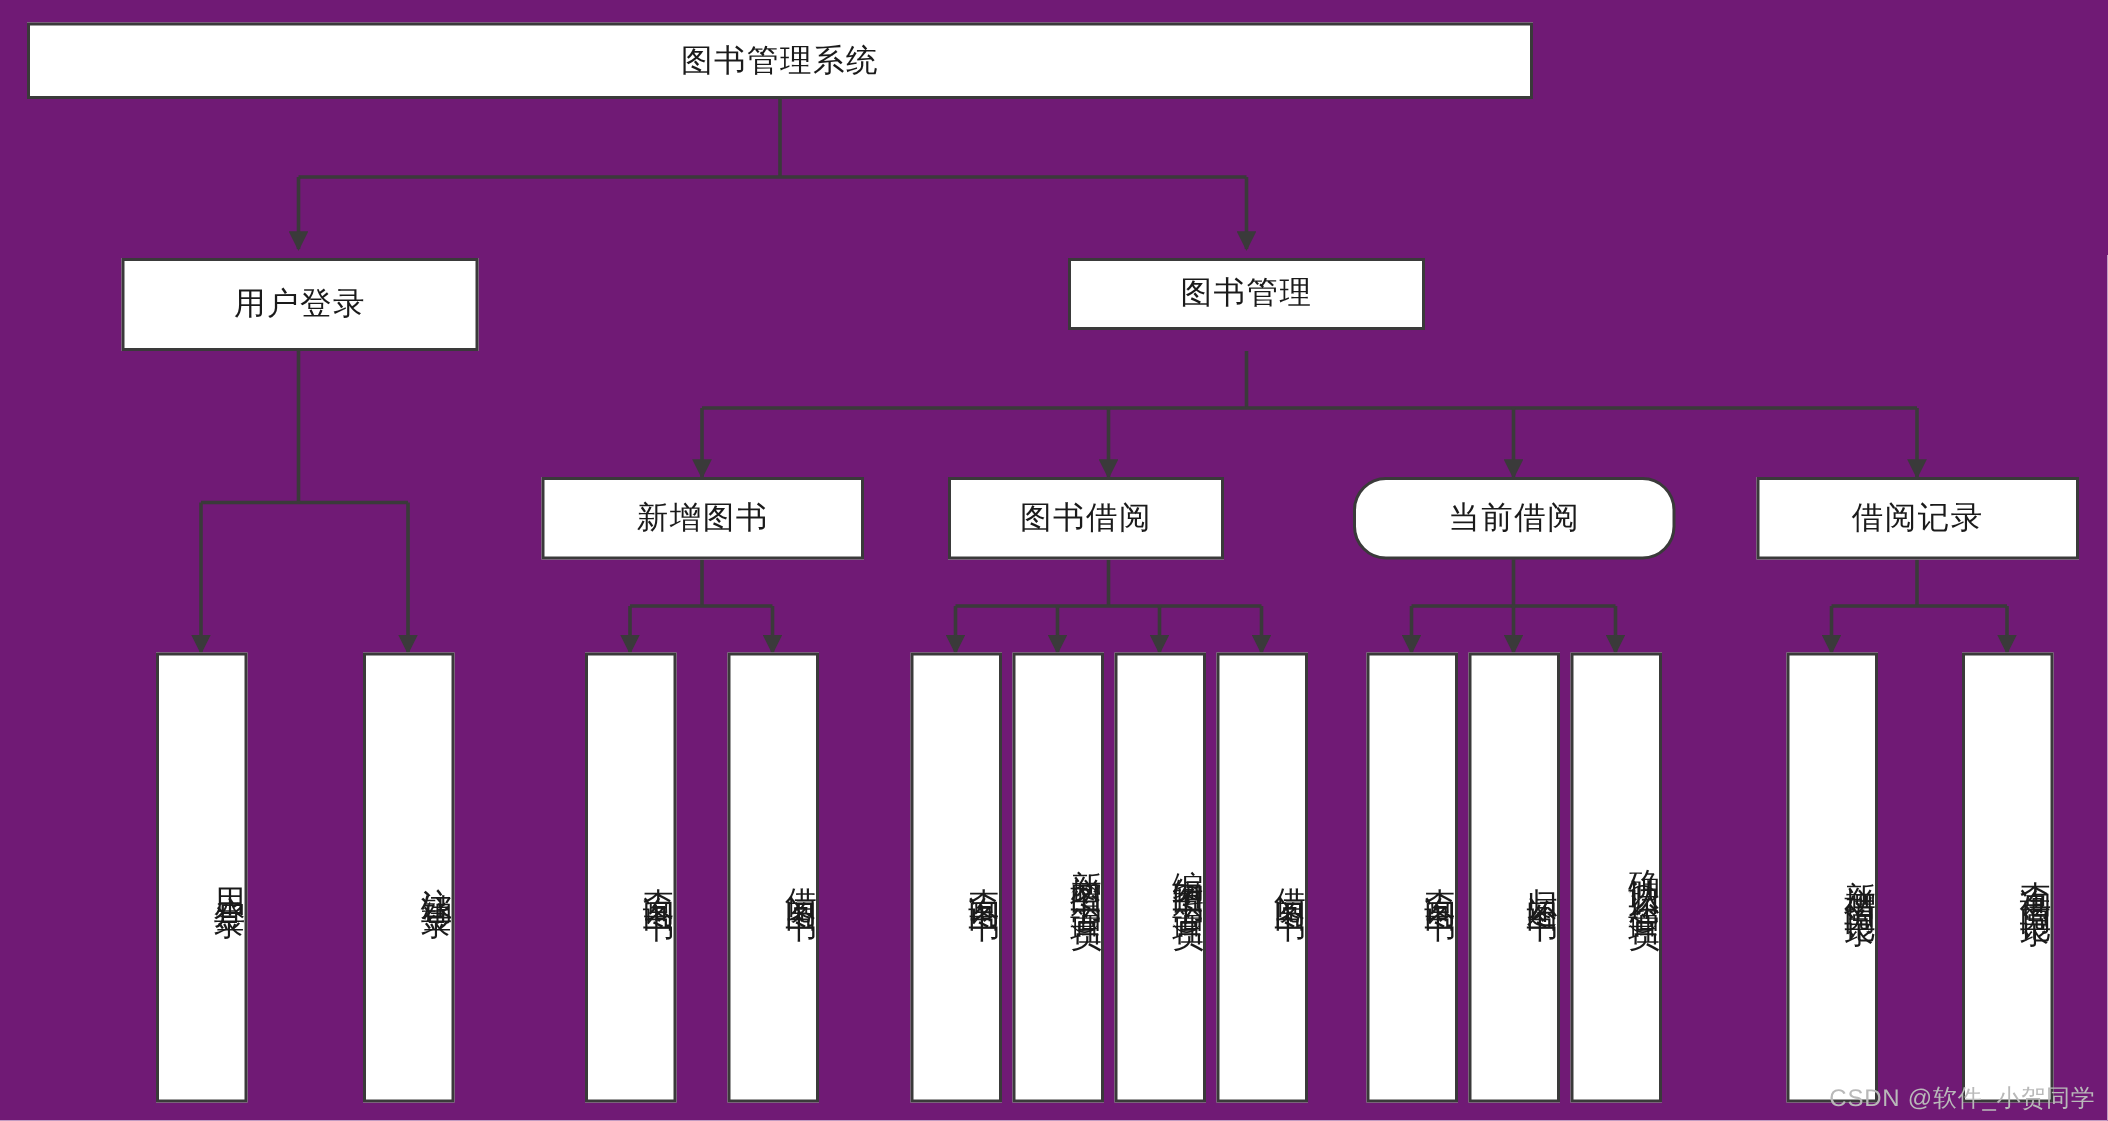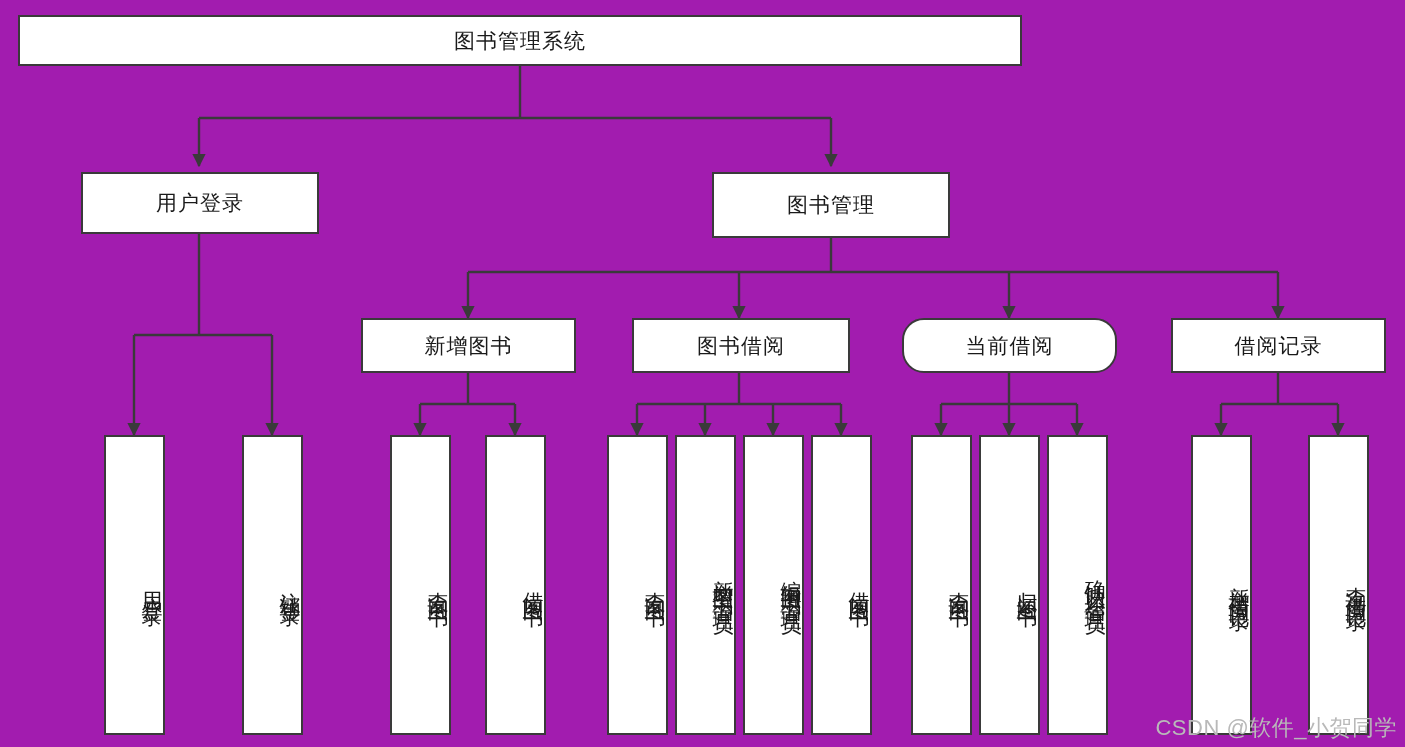--- a/index.html
+++ b/index.html
@@ -7,21 +7,21 @@
     padding: 0;
     background: #ffffff;
   }
   body {
     font-family: "Liberation Sans", "DejaVu Sans", sans-serif;
   }
   #canvas {
     position: relative;
     width: 1405px;
     height: 747px;
-    background: #a21caf;
+    background: #701a75;
     overflow: hidden;
   }
   .node {
     position: absolute;
     box-sizing: border-box;
     border: 2px solid #3a3a3a;
     background: #ffffff;
     display: flex;
     align-items: center;
     justify-content: center;
@@ -54,21 +54,21 @@
     left: 0;
     top: 0;
     width: 1405px;
     height: 747px;
     pointer-events: none;
   }
   .watermark {
     position: absolute;
     right: 8px;
     bottom: 4px;
-    font-size: 22px;
+    font-size: 16px;
     color: #b9b9b9;
     white-space: nowrap;
     letter-spacing: 0.5px;
   }
 </style>
 </head>
 <body>
 
 <div id="canvas">
 
@@ -122,28 +122,28 @@
     </g>
   </svg>
 
   <div class="node horiz root" style="left:18px; top:15px; width:1004px; height:51px;">
     <span>图书管理系统</span>
   </div>
 
   <div class="node horiz" style="left:81px; top:172px; width:238px; height:62px;">
     <span>用户登录</span>
   </div>
-  <div class="node horiz" style="left:712px; top:172px; width:238px; height:66px;">
+  <div class="node horiz" style="left:712px; top:172px; width:238px; height:48px;">
     <span>图书管理</span>
   </div>
 
   <div class="node horiz" style="left:361px; top:318px; width:215px; height:55px;">
     <span>新增图书</span>
   </div>
-  <div class="node horiz" style="left:632px; top:318px; width:218px; height:55px;">
+  <div class="node horiz" style="left:632px; top:318px; width:184px; height:55px;">
     <span>图书借阅</span>
   </div>
   <div class="node horiz" style="left:902px; top:318px; width:215px; height:55px;border-radius:22px;">
     <span>当前借阅</span>
   </div>
   <div class="node horiz" style="left:1171px; top:318px; width:215px; height:55px;">
     <span>借阅记录</span>
   </div>
 
   <div class="node vert" style="left:104px; top:435px; width:61px; height:300px;">

